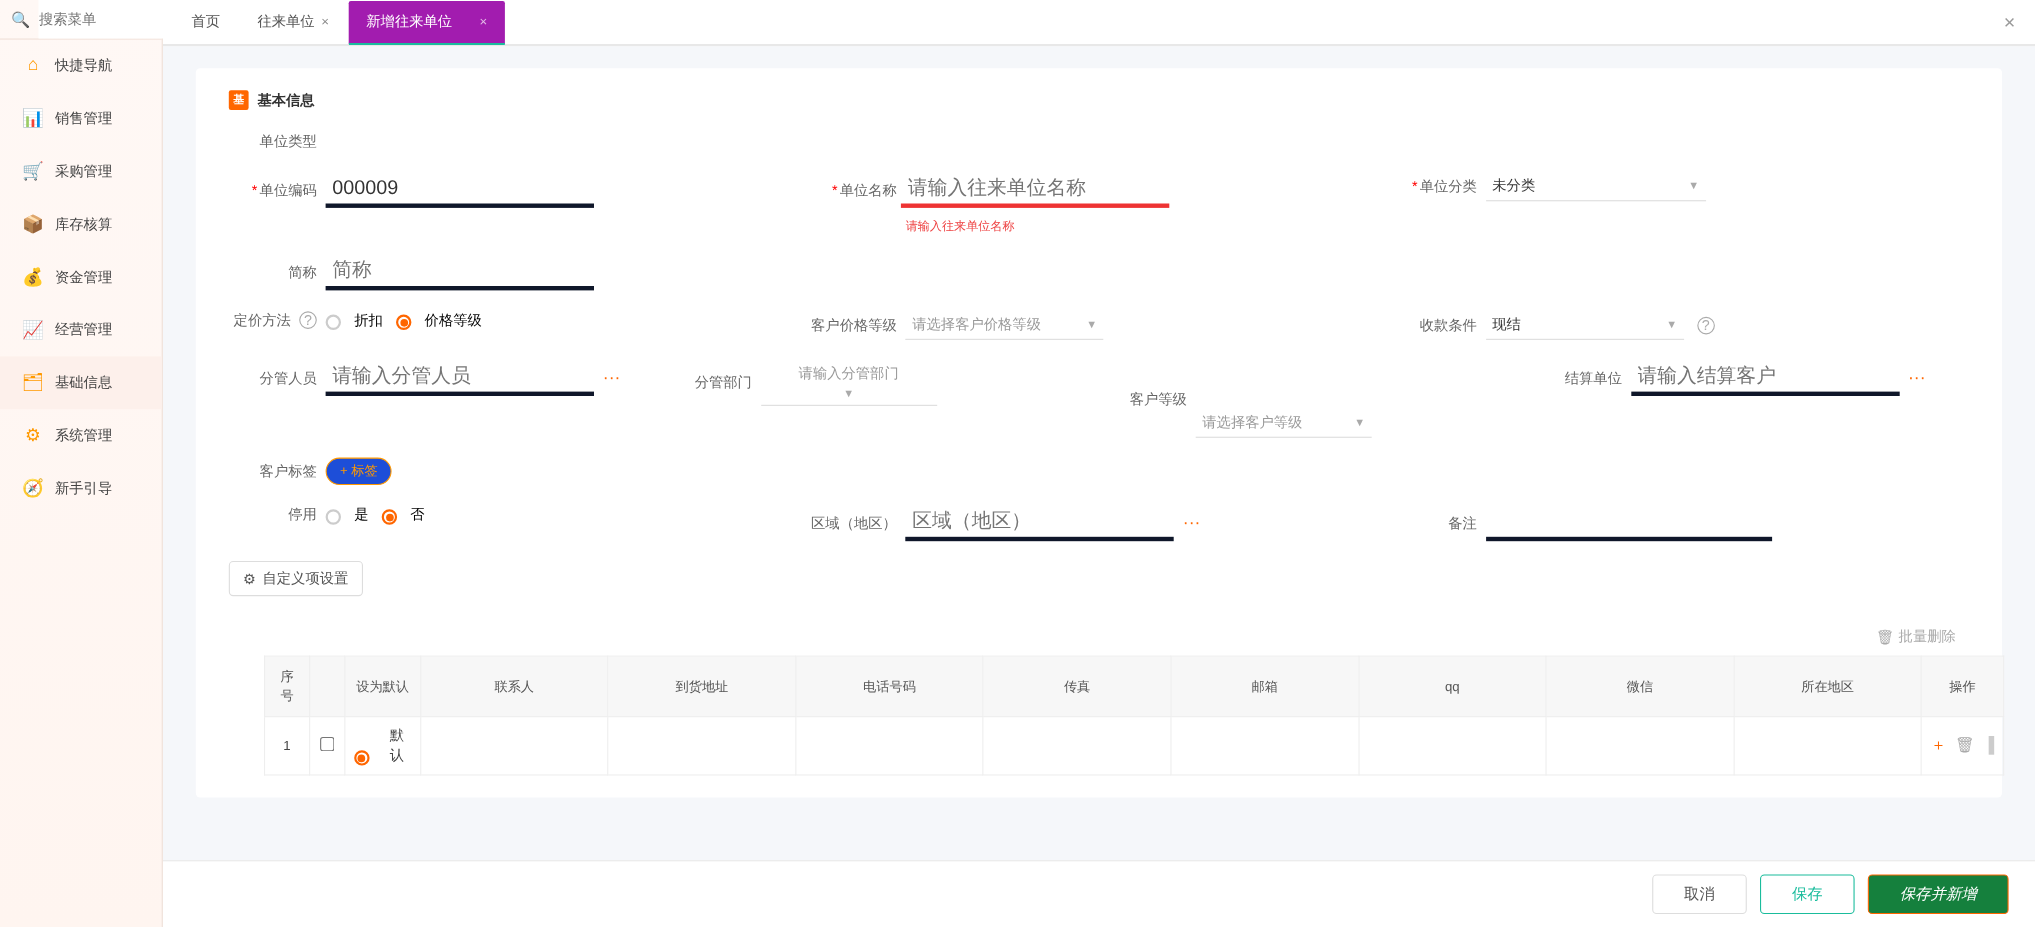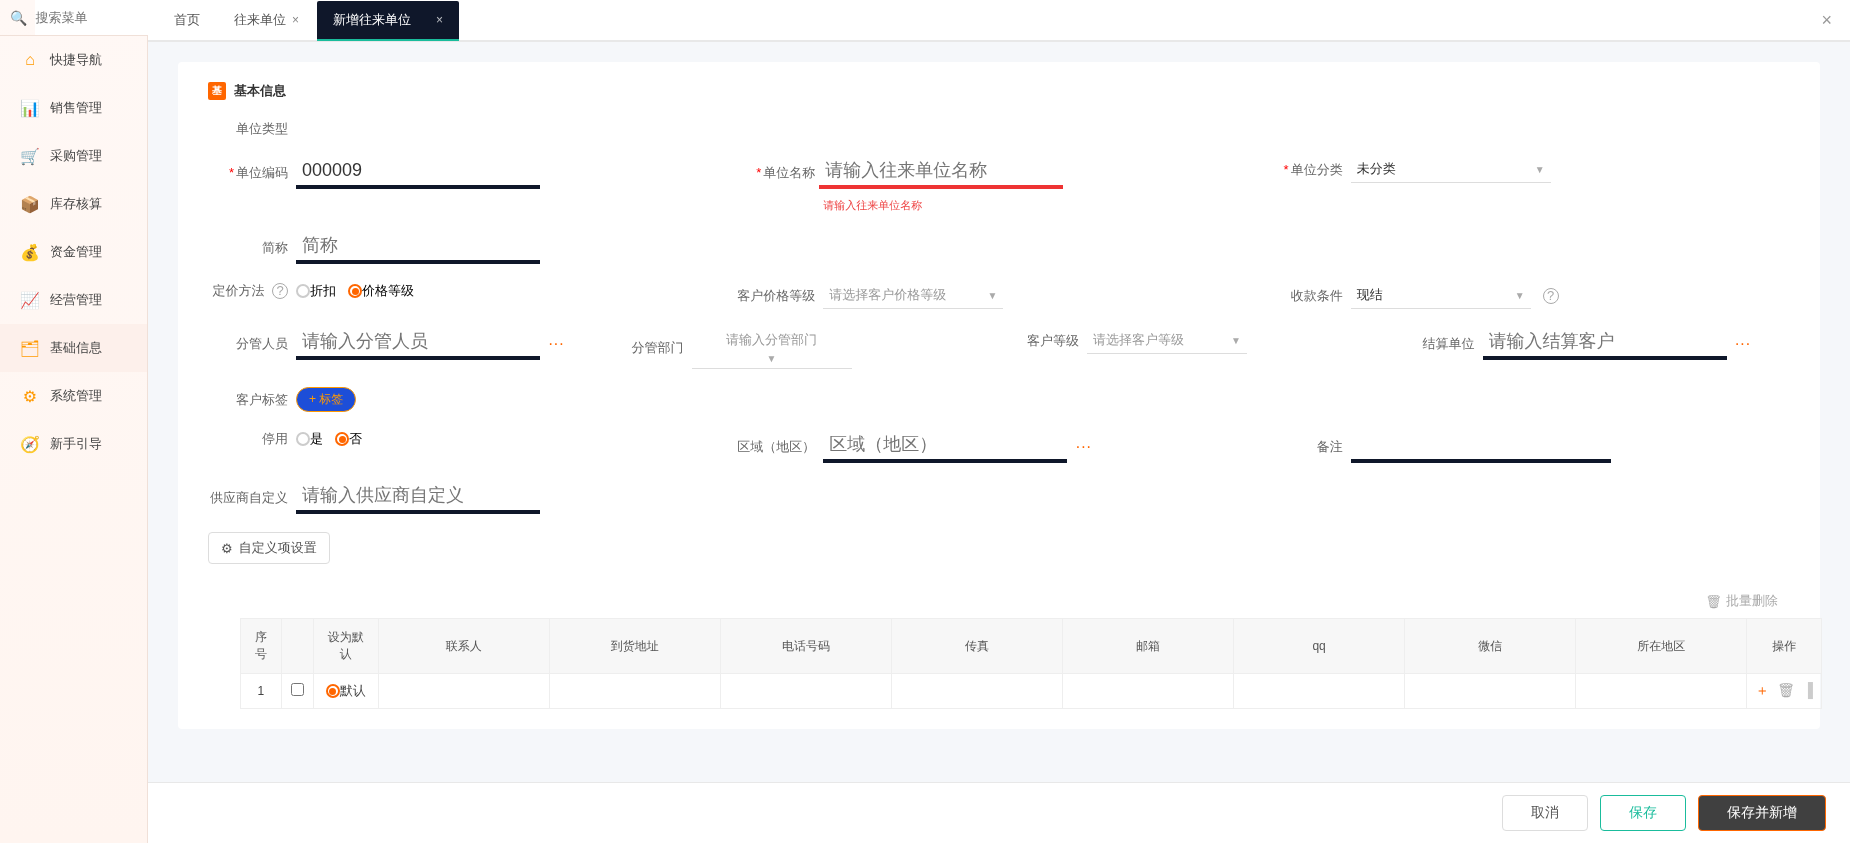--- a/index.html
+++ b/index.html
@@ -25,21 +25,21 @@
       transition: background 0.2s;
     }
     .sidebar-item.active { background: #fdf0eb; color: #f60; }
     .sidebar-icon { width: 20px; height: 20px; display: flex; align-items: center; justify-content: center; font-size: 16px; color: #f90; flex-shrink: 0; }
     .sidebar-label { font-size: 13px; color: #444; }
 
     
     .main-area { flex: 1; display: flex; flex-direction: column; overflow: hidden; }
     .top-tabs { display: flex; align-items: center; background: #fff; border-bottom: 2px solid #e8e8e8; height: 42px; padding: 0 10px; gap: 2px; }
     .tab { padding: 0 16px; height: 100%; display: flex; align-items: center; gap: 6px; cursor: pointer; border-bottom: 2px solid transparent; margin-bottom: -2px; color: #555; font-size: 13px; }
-    .tab.active { background: #0f172a; color: #fff; border-radius: 2px 2px 0 0; border-bottom-color: #1abc9c; gap: 25px; }
+    .tab.active { background: #a21caf; color: #fff; border-radius: 2px 2px 0 0; border-bottom-color: #1abc9c; gap: 25px; }
     .tab-close { font-size: 12px; cursor: pointer; opacity: 0.7; }
     .top-tabs-close { margin-left: auto; font-size: 18px; cursor: pointer; color: #999; padding: 0 8px; }
 
     
     .content { flex: 1; overflow-y: auto; background: #f5f7fa; padding: 20px 30px; }
 
     
     .section-title { display: flex; align-items: center; gap: 8px; font-size: 15px; font-weight: bold; color: #333; margin-bottom: 20px; }
     .section-icon { width: 18px; height: 18px; background: #f60; border-radius: 2px; display: flex; align-items: center; justify-content: center; color: #fff; font-size: 10px; }
 
@@ -53,21 +53,21 @@
     .form-input.error { border-bottom-color: #e44; }
     .error-msg { color: #e44; font-size: 11px; margin-top: 2px; }
     .form-select { display: flex; align-items: center; gap: 4px; border-bottom: 1px solid #ddd; padding: 4px 6px; min-width: 160px; cursor: pointer; }
     .form-select-text { color: #999; font-size: 13px; flex: 1; }
     .form-select-text.has-value { color: #333; font-family: Liberation Serif, serif; }
     .chevron { font-size: 10px; color: #aaa; }
     .btn-group { display: flex; gap: 6px; margin-bottom: 18px; }
     .btn { padding: 6px 18px; border-radius: 4px; border: 1px solid #ddd; cursor: pointer; font-size: 13px; background: #fff; color: #555; }
     .btn.active { background: #f60; color: #fff; border-color: #f60; }
     .radio-group { display: flex; align-items: center; gap: 12px; }
-    .radio-item { display: flex; align-items: center; gap: 0; cursor: pointer; }
+    .radio-item { display: flex; align-items: flex-end; gap: 12px; cursor: pointer; }
     .radio-circle { width: 14px; height: 14px; border-radius: 50%; border: 2px solid #ccc; display: flex; align-items: center; justify-content: center; }
     .radio-circle.checked { border-color: #f60; }
     .radio-dot { width: 7px; height: 7px; border-radius: 50%; background: #f60; }
     .dots-btn { color: #f60; cursor: pointer; font-size: 16px; }
     .tag-btn { border: 1px solid #f90; color: #f90; border-radius: 20px; padding: 3px 12px; cursor: pointer; font-size: 12px; background: #1d4ed8; }
     .help-icon { width: 16px; height: 16px; border-radius: 50%; border: 1px solid #aaa; display: flex; align-items: center; justify-content: center; font-size: 10px; color: #aaa; cursor: pointer; }
     .question-mark { font-style: normal; }
 
     
     .table-section { margin-top: 20px; background: #fff; border-radius: 4px; }
@@ -80,21 +80,21 @@
     .cell-input { border: none; outline: none; width: 100%; text-align: center; font-size: 12px; }
     .action-icons { display: flex; justify-content: center; gap: 8px; }
     .action-icon { cursor: pointer; color: #f60; font-size: 14px; }
     .action-icon.delete { color: #aaa; }
 
     
     .footer { background: #fff; border-top: 1px solid #e8e8e8; padding: 12px 24px; display: flex; justify-content: flex-end; gap: 12px; align-items: center; }
     .footer-btn { padding: 8px 28px; border-radius: 4px; border: 1px solid #ddd; cursor: pointer; font-size: 14px; }
     .footer-btn.cancel { background: #fff; color: #555; }
     .footer-btn.save { background: #fff; color: #1abc9c; border-color: #1abc9c; }
-    .footer-btn.save-new { background: #404040; color: #fff; border-color: #f60; }
+    .footer-btn.save-new { background: #15803d; color: #fff; border-color: #f60; font-style: italic; }
 
     .custom-settings-btn { display: flex; align-items: center; gap: 6px; border: 1px solid #ddd; padding: 6px 12px; border-radius: 4px; cursor: pointer; color: #555; font-size: 12px; width: fit-content; margin-bottom: 12px; }
     .gear-icon { font-size: 13px; }
 
     .search-bar { display: flex; align-items: center; gap: 8px; padding: 0 10px; border-bottom: 1px solid #f0e0d8; }
     .search-icon-wrap { color: #f90; font-size: 14px; }
     .search-input { border: none; outline: none; flex: 1; padding: 10px 0; font-size: 13px; }
   </style>
 </head>
 <body>
@@ -252,21 +252,21 @@
           </div>
           <div class="form-group">
             <span class="form-label">分管部门</span>
             <div class="form-select" style="min-width:160px;flex-direction:column;">
               <span class="form-select-text">请输入分管部门</span>
               <span class="chevron">▼</span>
             </div>
           </div>
           <div class="form-group">
             <span class="form-label">客户等级</span>
-            <div class="form-select" style="min-width:160px;">
+            <div class="form-select" style="min-width:160px;margin-top:44px;">
               <span class="form-select-text">请选择客户等级</span>
               <span class="chevron">▼</span>
             </div>
           </div>
           <div class="form-group">
             <span class="form-label">结算单位</span>
             <input class="form-input" style="min-width: 160px;" placeholder="请输入结算客户">
             <span class="dots-btn">···</span>
           </div>
         </div>
@@ -298,26 +298,20 @@
             <span class="form-label">区域（地区）</span>
             <input class="form-input" style="min-width: 160px;" placeholder="区域（地区）">
             <span class="dots-btn">···</span>
           </div>
           <div class="form-group">
             <span class="form-label">备注</span>
             <input class="form-input" style="min-width: 260px;">
           </div>
         </div>
 
-        <div class="form-row">
-          <div class="form-group">
-            <span class="form-label">供应商自定义</span>
-            <input class="form-input" style="min-width: 220px;" placeholder="请输入供应商自定义">
-          </div>
-        </div>
 
         <div class="custom-settings-btn">
           <span class="gear-icon">⚙</span>
           <span>自定义项设置</span>
         </div>
 
         <div class="table-section">
           <div class="table-toolbar">
             <div class="batch-delete">
               <span>🗑</span>

